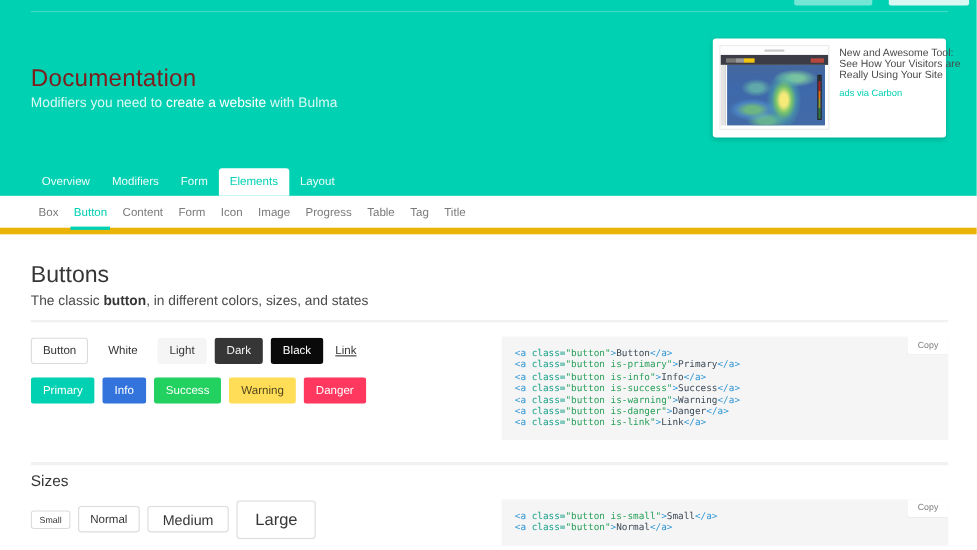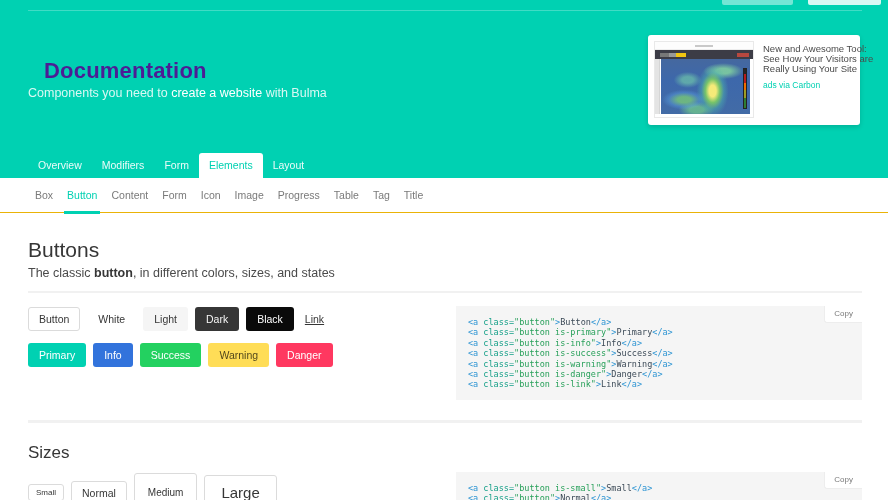--- a/index.html
+++ b/index.html
@@ -5,21 +5,21 @@
   * { box-sizing: border-box; margin: 0; padding: 0; }
   html, body { width: 888px; height: 500px; overflow: hidden; }
   body { font-family: "Liberation Sans", sans-serif; background: #fff; position: relative; }
 
   
   .hero { position: relative; height: 178px; background: #00d1b2; }
   .navbar-btn { position: absolute; top: 0; height: 5px; border-radius: 0 0 2px 2px; }
   .navbar-btn--left  { left: 722px; width: 71px; background: rgba(255,255,255,0.45); }
   .navbar-btn--right { left: 808px; width: 73px; background: rgba(255,255,255,0.85); }
   .hero-line { position: absolute; top: 10px; left: 28px; right: 26px; height: 1px; background: rgba(255,255,255,0.25); }
-  .hero-title { position: absolute; left: 44px; top: 58px; font-size: 22px; font-weight: 700; color: #4c1d95; letter-spacing: 0.2px; }
+  .hero-title { position: absolute; left: 28px; top: 58px; font-size: 22px; font-weight: 400; color: #7f1d1d; letter-spacing: 0.2px; }
   .hero-subtitle { position: absolute; left: 28px; top: 86px; font-size: 12.5px; font-weight: 400; color: rgba(255,255,255,0.85); }
   .hero-subtitle b { color: #fff; font-weight: 400; }
 
   
   .ad-card { position: absolute; top: 35px; right: 28px; width: 212px; height: 90px;
              background: #fff; border-radius: 3px; box-shadow: 0 2px 5px rgba(0,0,0,0.15);
              padding: 6px; display: flex; gap: 9px; cursor: pointer; }
   .ad-thumb { width: 100px; height: 77px; flex: none; position: relative; background: #fff;
               border: 1px solid #e9e9e9; overflow: hidden; }
   .thumb-chrome { position: absolute; top: 0; left: 0; right: 0; height: 8px; background: #fdfdfd;
@@ -46,35 +46,35 @@
   .ad-attribution { display: inline-block; margin-top: 4px; font-size: 8.5px; color: #00d1b2; text-decoration: none; cursor: pointer; }
 
   
   .tabs { position: absolute; bottom: 0; left: 28px; display: flex; }
   .tab { height: 25px; line-height: 25px; padding: 0 10px; font-size: 10.5px;
          color: rgba(255,255,255,0.92); cursor: pointer; text-decoration: none; }
   .tab.active { background: #fff; color: #00d1b2; border-radius: 3px 3px 0 0; }
 
   
   .subnav { display: flex; align-items: stretch; height: 35px; padding-left: 28px;
-            background: #fff; border-bottom: 1px solid #eab308; }
+            background: #fff; border-bottom: 6px solid #eab308; }
   .subnav-item { display: flex; align-items: center; padding: 0 7px; font-size: 10.5px;
                  color: #7a7a7a; cursor: pointer; text-decoration: none; position: relative; }
   .subnav-item.active { color: #00d1b2; }
   .subnav-item.active::after { content: ""; position: absolute; left: 4px; right: 4px; bottom: -2px;
                  height: 3px; background: #00d1b2; }
 
   
   .main { padding: 0 26px 0 28px; }
   .section-title { margin-top: 25px; font-size: 21px; font-weight: 400; color: #363636; }
   .section-subtitle { margin-top: 4px; font-size: 12.5px; color: #4a4a4a; }
   .section-subtitle b { color: #363636; font-weight: 700; }
   .rule { border: 0; height: 2px; background: #f1f1f1; margin: 11px 0 13px; }
   .rule2 { border: 0; height: 3px; background: #f1f1f1; margin: 20px 0 0; }
-  .subsection-title { margin: 20px 0 0; font-size: 17px; font-weight: 400; color: #363636; }
+  .subsection-title { margin: 6px 0 0; font-size: 14px; font-weight: 400; color: #363636; }
 
   .example-cols { display: flex; gap: 16px; align-items: flex-start; }
   .example-cols.sizes { margin-top: 9px; }
   .col-left { width: 412px; flex: none; padding-top: 1px; }
   .col-right { flex: 1; position: relative; }
 
   
   .btn-row { display: flex; align-items: center; gap: 7px; margin-bottom: 12px; }
   .btn-row:last-child { margin-bottom: 0; }
   .btn { display: inline-flex; align-items: center; justify-content: center; height: 24px;
@@ -86,21 +86,21 @@
   .btn-light  { background: #f5f5f5; }
   .btn-dark   { background: #363636; color: #f5f5f5; }
   .btn-black  { background: #0a0a0a; color: #fff; }
   .btn-link   { background: transparent; border: none; text-decoration: underline; padding: 0 4px; }
   .btn-primary { background: #00d1b2; color: #fff; }
   .btn-info    { background: #3273dc; color: #fff; }
   .btn-success { background: #23d160; color: #fff; }
   .btn-warning { background: #ffdd57; color: rgba(0,0,0,0.7); }
   .btn-danger  { background: #ff3860; color: #fff; }
   .btn-sm { height: 17px; font-size: 8px;  padding: 0 7px; }
-  .btn-md { height: 40px; font-size: 10px; padding: 0 13px; }
+  .btn-md { height: 24px; font-size: 13px; padding: 0 13px; }
   .btn-lg { height: 35px; font-size: 15px; padding: 0 16px; }
 
   
   .code-wrap { position: relative; }
   .codeblock { background: #f5f5f5; padding: 11px 12px 10px; font-family: "DejaVu Sans Mono", monospace;
                font-size: 8.5px; line-height: 10.4px; color: #3c4a57; white-space: pre; overflow: hidden; }
   .c-tag  { color: #2e95d3; }
   .c-attr { color: #17a089; }
   .c-str  { color: #28a05a; }
   .c-txt  { color: #3c4a57; }
@@ -111,21 +111,21 @@
 </style>
 </head>
 <body>
 
 <header class="hero">
   <div class="navbar-btn navbar-btn--left"></div>
   <div class="navbar-btn navbar-btn--right"></div>
   <div class="hero-line"></div>
 
   <h1 class="hero-title">Documentation</h1>
-  <p class="hero-subtitle"><span>Components you need to </span><b>create a website</b><span> with Bulma</span></p>
+  <p class="hero-subtitle"><span>Modifiers you need to </span><b>create a website</b><span> with Bulma</span></p>
 
   <div class="ad-card">
     <div class="ad-thumb">
       <div class="thumb-chrome"></div>
       <div class="thumb-toolbar"></div>
       <div class="thumb-side"></div>
       <div class="thumb-heat"></div>
       <div class="thumb-scale"></div>
     </div>
     <div class="ad-text">

